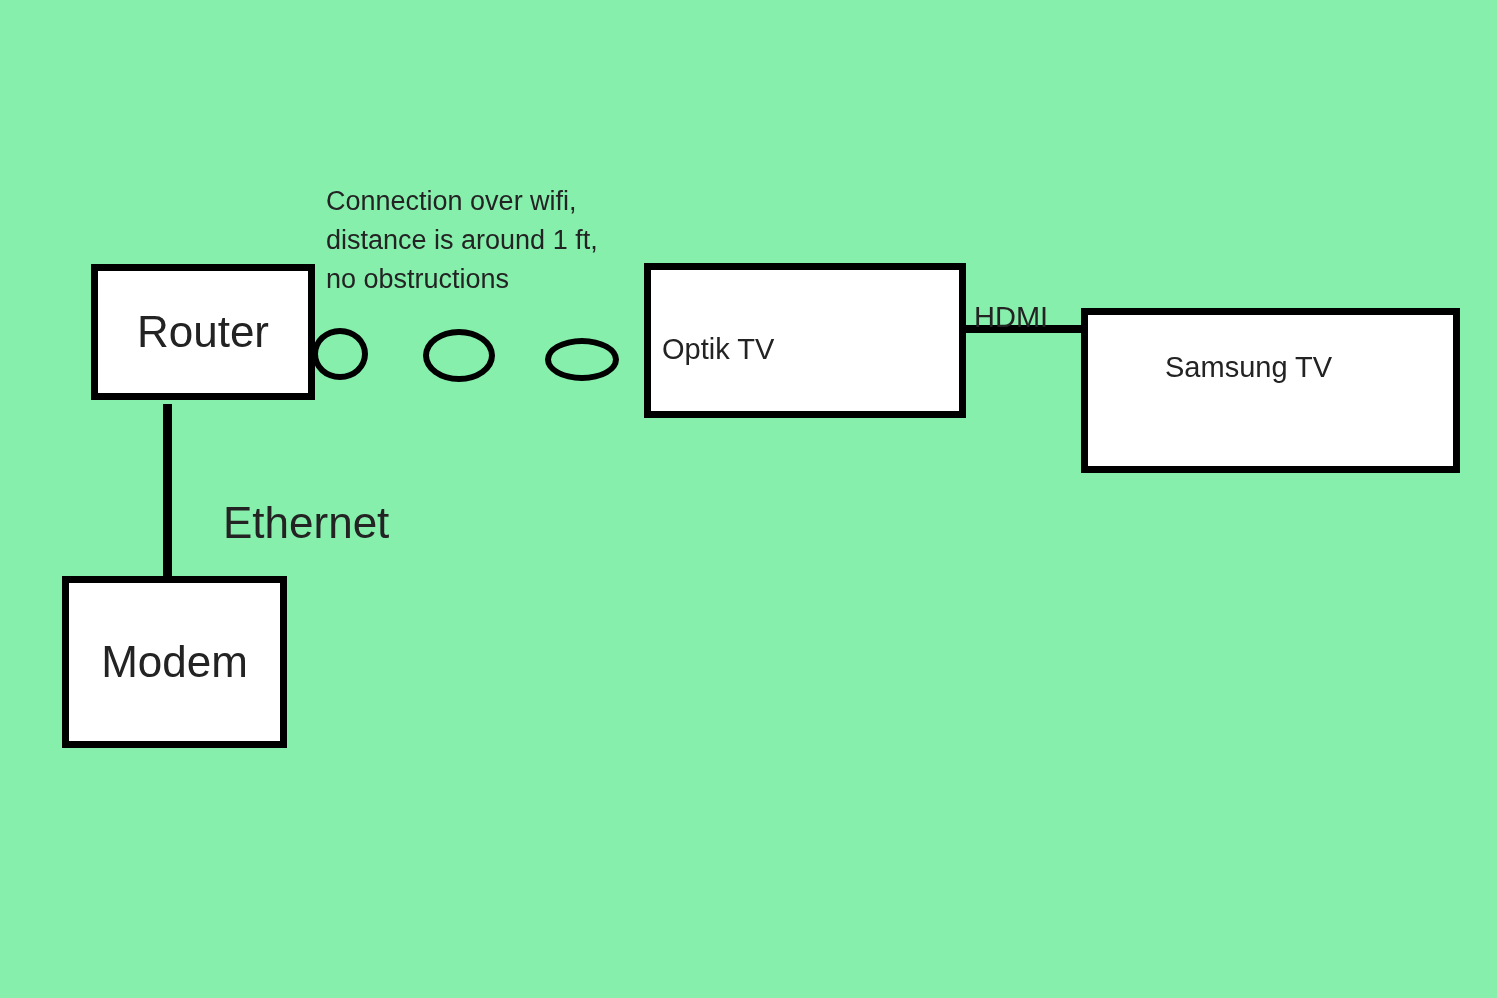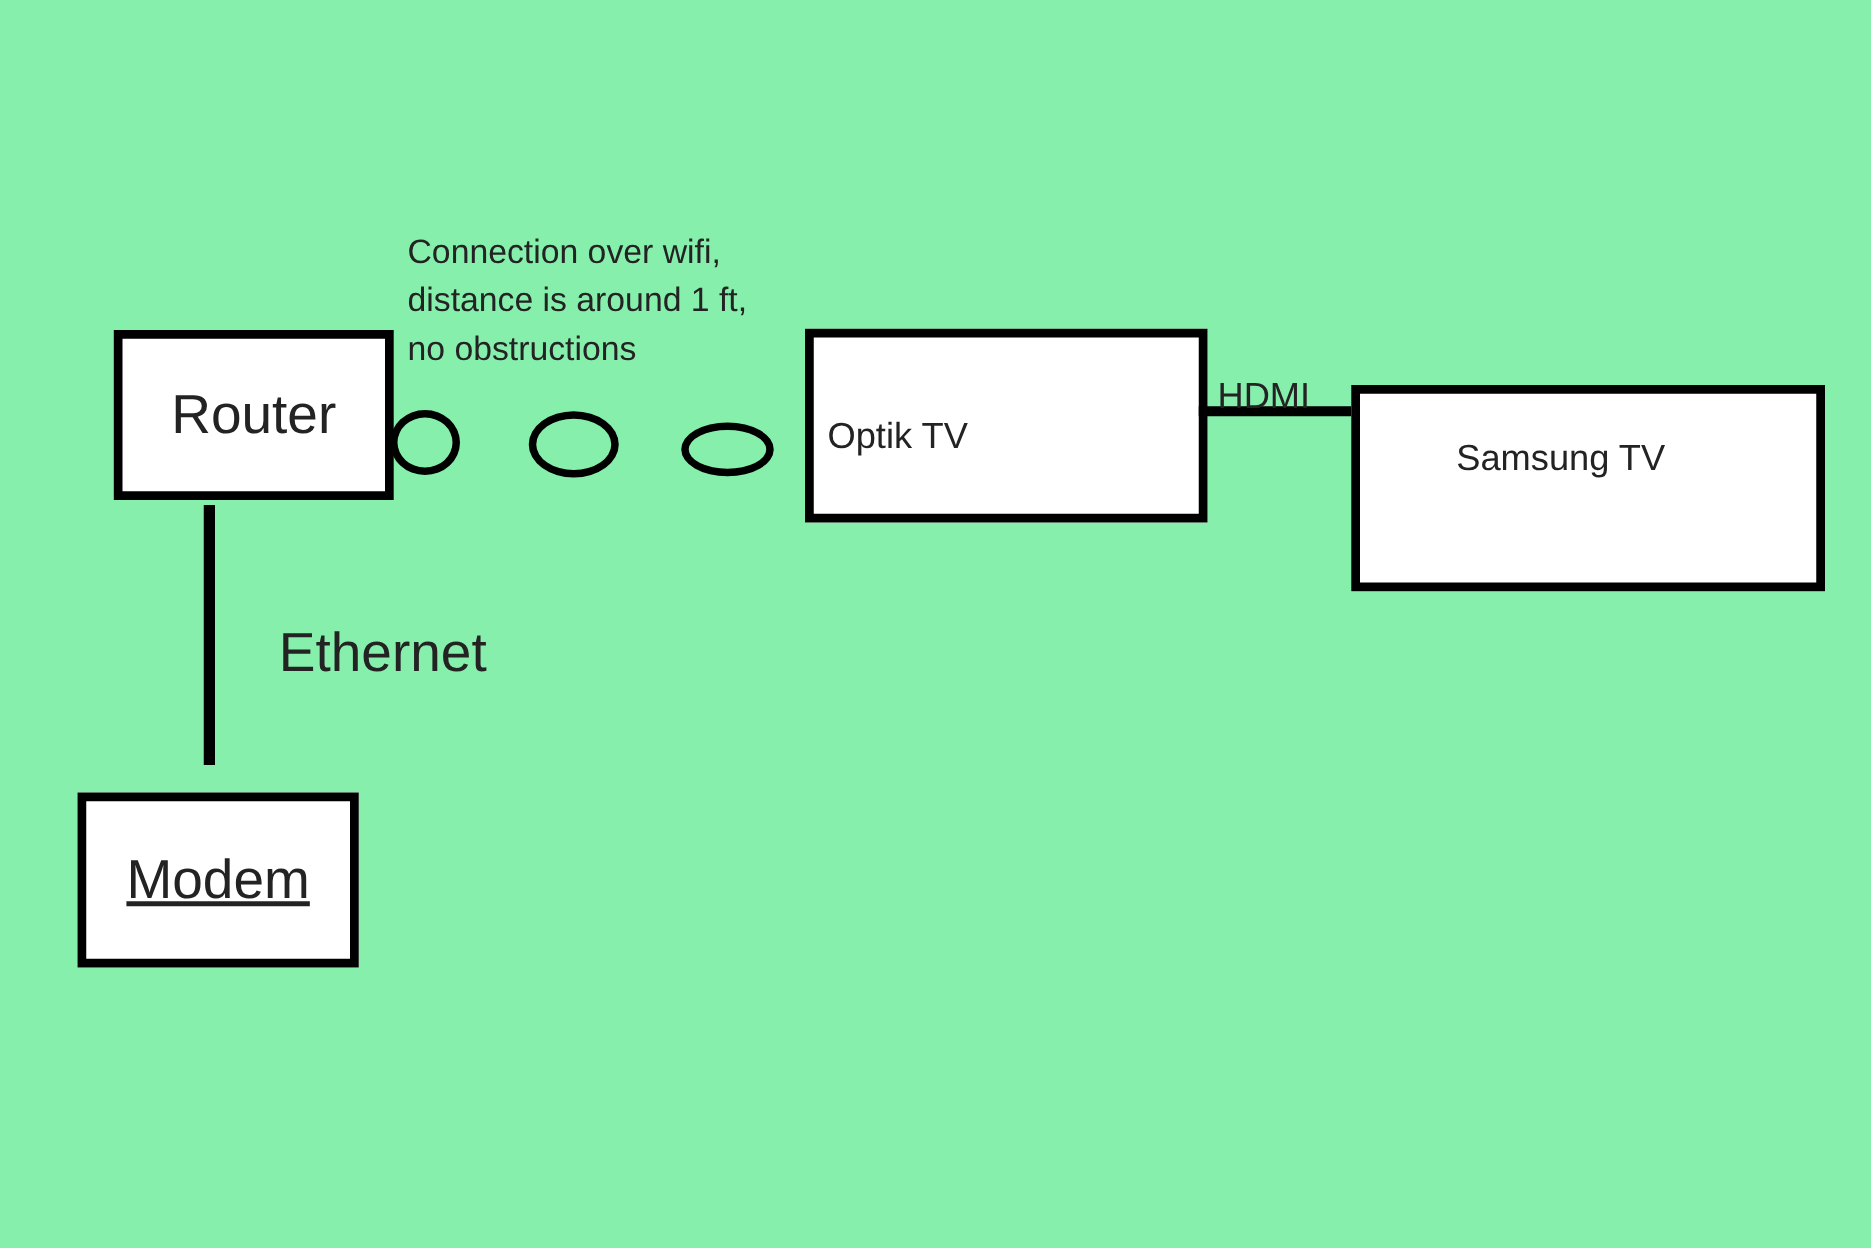--- a/index.html
+++ b/index.html
@@ -36,21 +36,21 @@
   }
   .note {
     position: absolute;
     font-size: 27px;
     line-height: 39px;
     white-space: nowrap;
   }
 
   
   #router-box  { left: 67px;  top: 264px; width: 224px; height: 136px; margin-left: 24px; }
-  #modem-box   { left: 62px;  top: 634px; width: 225px; height: 140px; text-decoration: underline; }
+  #modem-box   { left: 62px;  top: 576px; width: 225px; height: 172px; }
   #optik-box   { left: 644px; top: 263px; width: 322px; height: 155px; }
   #samsung-box { left: 1081px; top: 272px; width: 379px; height: 165px; margin-top: 36px; }
 
   #optik-label   { left: 11px; top: 27px; margin-top: 36px; }
   #samsung-label { left: 77px; top: 36px; }
 
   #ethernet-line { left: 163px; top: 404px; width: 9px;  height: 208px; }
   #hdmi-line     { left: 959px; top: 325px; width: 130px; height: 8px; }
 
   #ethernet-label { position: absolute; left: 199px; top: 498px; margin-left: 24px; }

